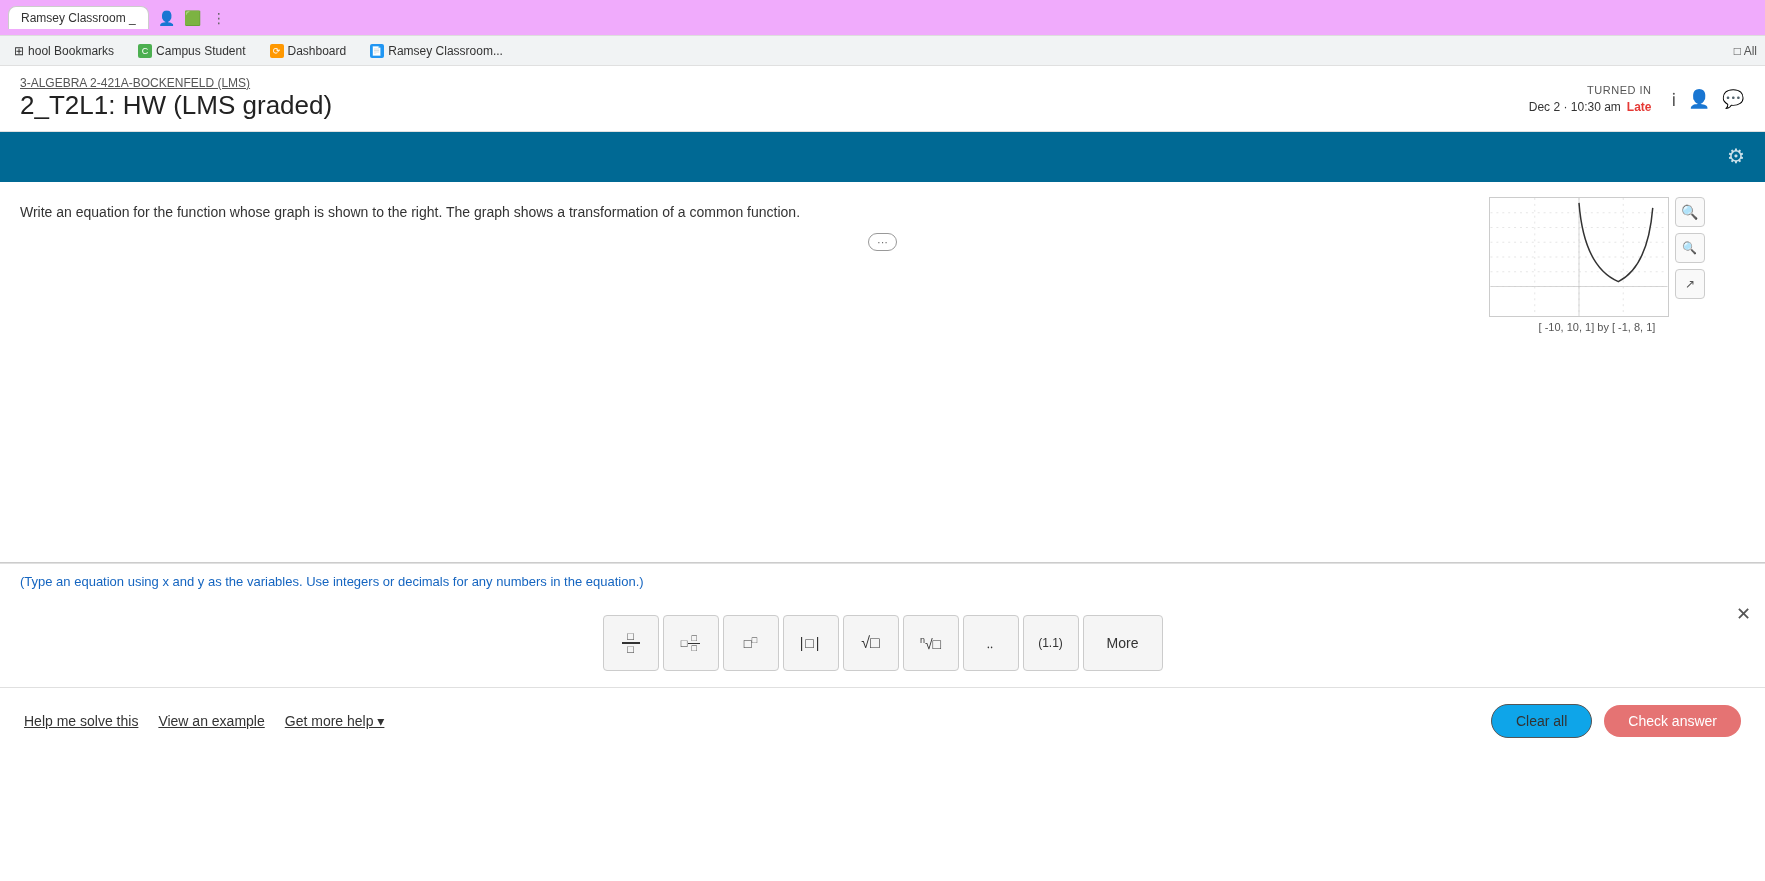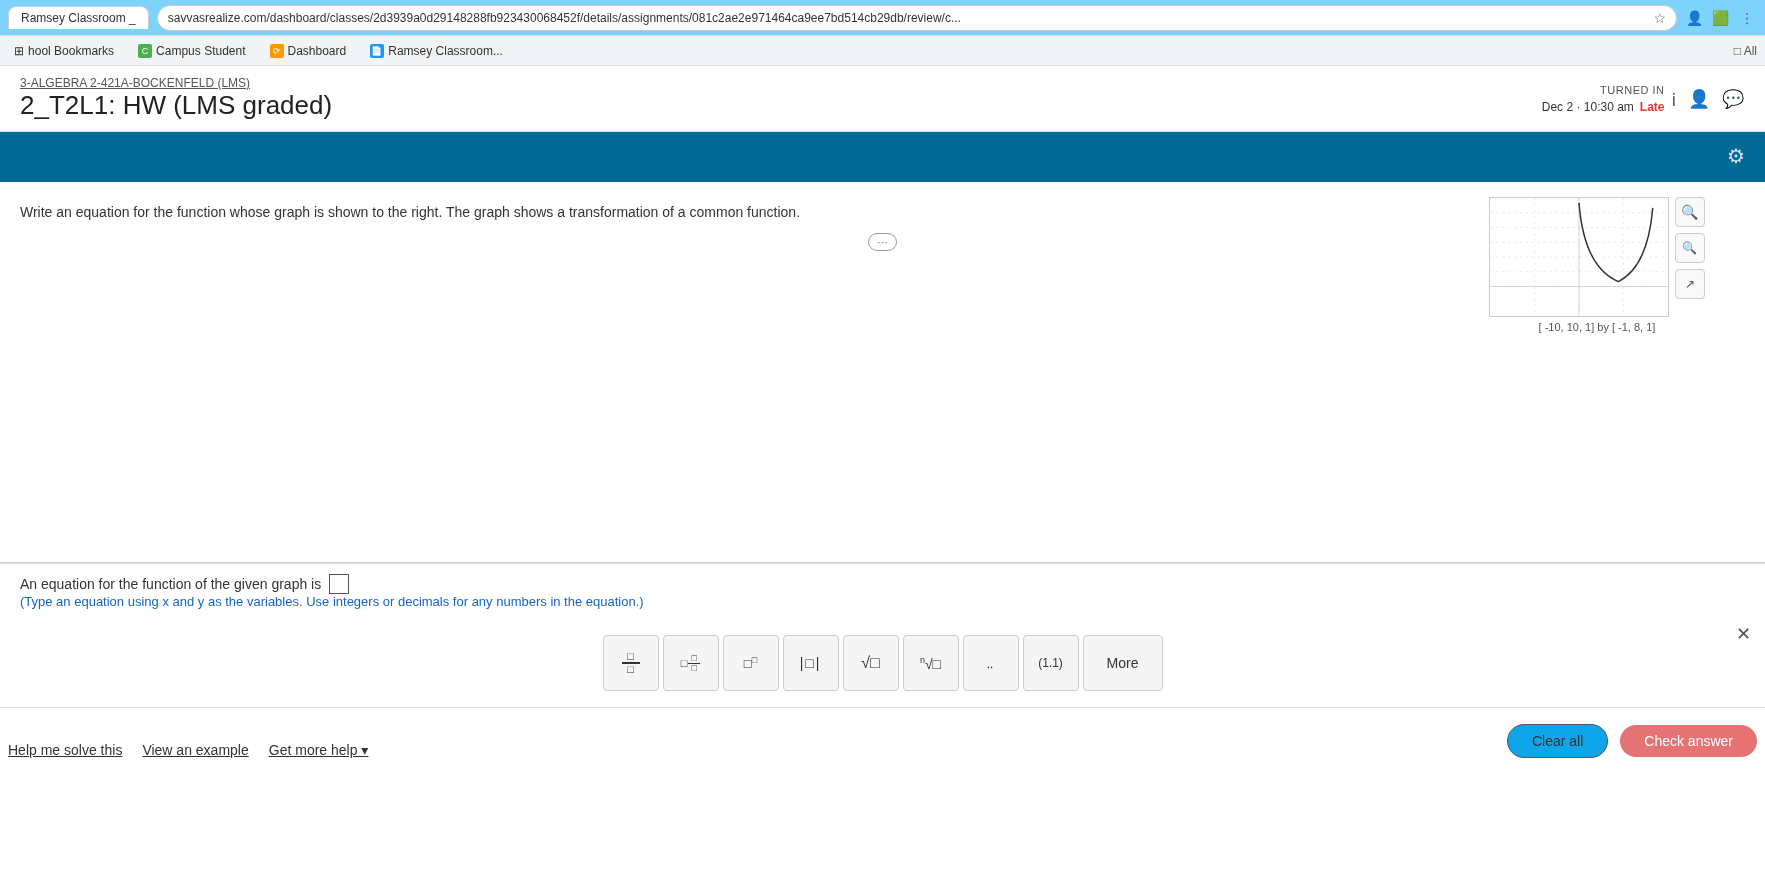--- a/index.html
+++ b/index.html
@@ -7,21 +7,21 @@
       font-family: Arial, sans-serif;
       font-size: 14px;
       background: #fff;
       width: 1765px;
       min-height: 881px;
       overflow: hidden;
     }
 
     
     .browser-bar {
-      background: #7dd3fc;
+      background: #f0abfc;
       height: 36px;
       display: flex;
       align-items: center;
       padding: 0 8px;
       gap: 8px;
       border-bottom: 1px solid #ddd;
     }
     .browser-tabs {
       display: flex;
       align-items: center;
@@ -291,23 +291,23 @@
       top: 0;
       font-size: 18px;
       color: #555;
       cursor: pointer;
       padding: 4px;
     }
 
     
     .bottom-bar {
       border-top: 1px solid #e0e0e0;
-      padding: 16px 8px;
-      display: flex;
-      align-items: flex-end;
+      padding: 16px 24px;
+      display: flex;
+      align-items: center;
       justify-content: space-between;
     }
     .help-links {
       display: flex;
       gap: 20px;
       align-items: center;
     }
     .help-link {
       font-size: 14px;
       color: #333;
@@ -353,24 +353,20 @@
   </style>
 </head>
 <body>
 
 <div class="browser-bar">
   <div class="browser-tabs">
     <div class="tab-item">
       <span>Ramsey Classroom _</span>
     </div>
   </div>
-  <div class="address-bar">
-    <span class="address-text">savvasrealize.com/dashboard/classes/2d3939a0d29148288fb923430068452f/details/assignments/081c2ae2e971464ca9ee7bd514cb29db/review/c...</span>
-    <span style="color:#666; font-size:14px;">☆</span>
-  </div>
   <div class="browser-actions">
     <div class="browser-icon">👤</div>
     <div class="browser-icon">🟩</div>
     <div class="browser-icon">⋮</div>
   </div>
 </div>
 
 <div class="bookmarks-bar">
   <div class="bookmark-item">
     <span style="font-size:12px;">⊞</span>
@@ -391,21 +387,21 @@
   <div style="margin-left:auto; display:flex; align-items:center; gap:6px; font-size:12px; color:#555;padding-left:28px;">
     <span>□ All</span>
   </div>
 </div>
 
 <div class="assignment-header">
   <div class="assignment-title-section">
     <div class="class-name">3-ALGEBRA 2-421A-BOCKENFELD (LMS)</div>
     <div class="assignment-title">2_T2L1: HW (LMS graded)</div>
   </div>
-  <div style="display:flex; align-items:center; gap:7px;">
+  <div style="display:flex; align-items:center; gap:20px;">
     <div class="status-section">
       <div class="turned-in-label">TURNED IN</div>
       <div class="turned-in-date">
         <span>Dec 2 · 10:30 am</span>
         <span class="late-badge">Late</span>
       </div>
     </div>
     <div class="header-icons">
       <span class="header-icon">ℹ</span>
       <span class="header-icon">👤</span>
@@ -457,24 +453,20 @@
   <div class="separator-row">
     <div class="separator-dots">
       <span>···</span>
     </div>
   </div>
 </div>
 
 <div style="border-top: 1px solid #ccc; margin: 0 0;"></div>
 
 <div class="answer-section">
-  <div class="answer-line">
-    <span>An equation for the function of the given graph is</span>
-    <span class="answer-box"></span>
-  </div>
   <div class="answer-hint">(Type an equation using x and y as the variables. Use integers or decimals for any numbers in the equation.)</div>
 </div>
 
 <div class="toolbar-wrapper">
   <div class="math-toolbar">
 
     <div class="math-btn">
       <div style="display:flex; flex-direction:column; align-items:center; line-height:1;">
         <div style="border-bottom:2px solid #333; width:18px; text-align:center; font-size:11px;">□</div>
         <div style="font-size:11px;">□</div>

